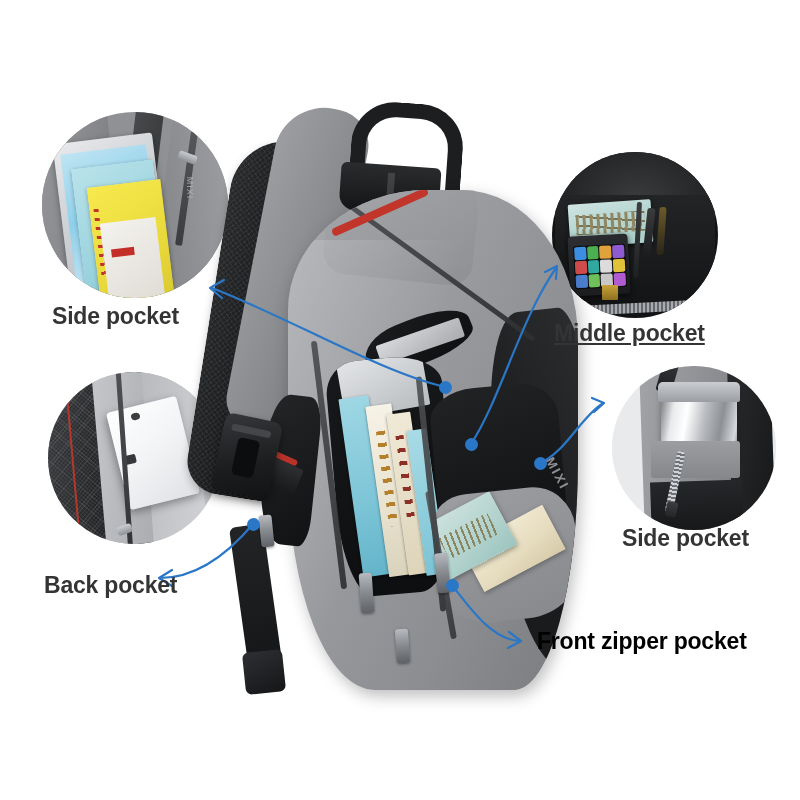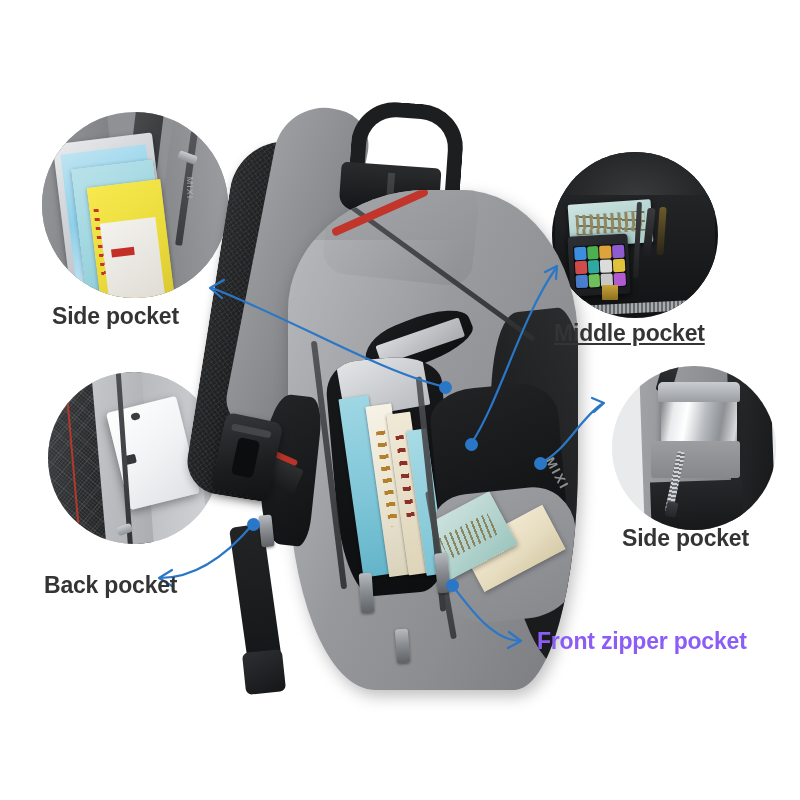--- a/index.html
+++ b/index.html
@@ -462,15 +462,15 @@
   <div class="dot" id="dot-main" style="left: 439px; top: 381px; background: rgb(43, 119, 199);"></div>
   <div class="dot" id="dot-middle" style="left: 465px; top: 438px; background: rgb(43, 119, 199);"></div>
   <div class="dot" id="dot-back" style="left: 247px; top: 518px; background: rgb(43, 119, 199);"></div>
   <div class="dot" id="dot-side" style="left: 534px; top: 457px; background: rgb(43, 119, 199);"></div>
   <div class="dot" id="dot-front" style="left: 446px; top: 579px; background: rgb(43, 119, 199);"></div>
 
   <div class="callout-label" id="label-main" style="left: 52px; top: 305px; color: rgb(52, 52, 52);">Side pocket</div>
   <div class="callout-label" id="label-middle" style="left: 554px; top: 322px; color: rgb(52, 52, 52); text-decoration: underline;">Middle pocket</div>
   <div class="callout-label" id="label-back" style="left: 44px; top: 574px; color: rgb(52, 52, 52);">Back pocket</div>
   <div class="callout-label" id="label-side" style="left: 622px; top: 527px; color: rgb(52, 52, 52);">Side pocket</div>
-  <div class="callout-label" id="label-front" style="left: 537px; top: 630px; color: #8b5cf6;">Front zipper pocket</div>
+  <div class="callout-label" id="label-front" style="left: 537px; top: 630px; color: #000000;">Front zipper pocket</div>
 
 </div>
 
 </body></html>

